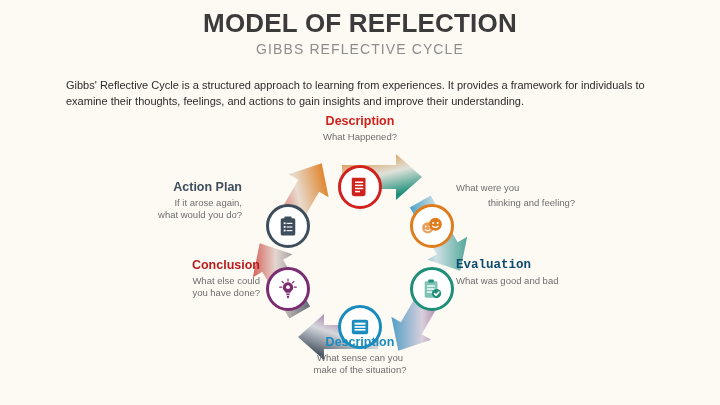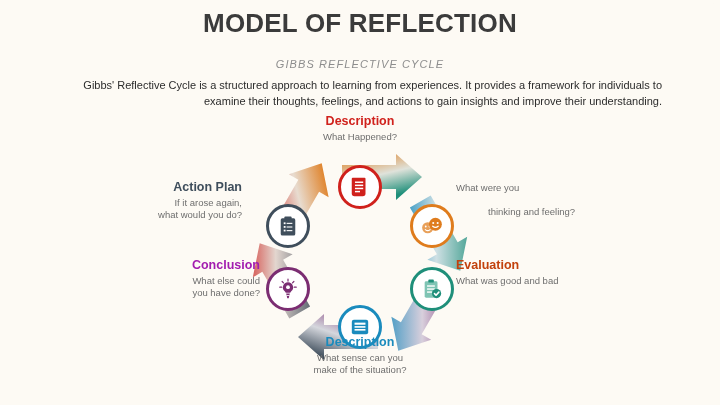--- a/index.html
+++ b/index.html
@@ -32,35 +32,34 @@
   }
   .title {
     font-size: 26px;
     font-weight: bold;
     color: #3b3b3b;
     letter-spacing: 0.2px;
     margin: 0;
     line-height: 30px;
   }
   .subtitle {
-    font-size: 11px;
+    font-size: 14px;
     color: #8d8d8d;
     letter-spacing: 1.1px;
-    margin: 20px 0 0 0;
+    margin: 5px 0 0 0;
     line-height: 12px;
-    font-style: italic;
   }
 
   
   .intro {
     position: absolute;
     top: 78px;
-    left: 58px;
+    left: 66px;
     width: 604px;
-    text-align: right;
+    text-align: left;
     font-size: 11px;
     line-height: 15.5px;
     color: #2c2c2c;
   }
 
   
   .diagram {
     position: absolute;
     top: 112px;
     left: 0;
@@ -202,36 +201,36 @@
         <circle cx="11.1" cy="11.6" r="1.05" fill="#ffffff"></circle>
         <path d="M6.2 15.2 q2.8 2.4 5.6 0" stroke="#ffffff" stroke-width="1.3" fill="none" stroke-linecap="round"></path>
         <circle cx="18" cy="9" r="7.5" fill="#df7c1d"></circle>
         <circle cx="15.4" cy="7.4" r="1.2" fill="#ffffff"></circle>
         <circle cx="20.6" cy="7.4" r="1.2" fill="#ffffff"></circle>
         <path d="M14.8 11.2 q3.2 2.9 6.4 0" stroke="#ffffff" stroke-width="1.5" fill="none" stroke-linecap="round"></path>
       </svg>
     </div>
     <div class="node-text ta-left" style="left:456px; top:68px; width:200px;">
       <p class="node-sub">What were you</p>
-      <p class="node-sub" style="margin-top:12px;padding-left:32px;">thinking and feeling?</p>
+      <p class="node-sub" style="margin-top:3px;padding-left:32px;">thinking and feeling?</p>
     </div>
 
     <div class="node-circle" style="left:410px; top:155px; border:3px solid #1f8f7a;">
       <svg width="22" height="22" viewBox="0 0 24 24">
         <rect x="4" y="3.5" width="14" height="18" rx="1.6" fill="#7fc4b4"></rect>
         <rect x="8" y="1.6" width="6" height="3.4" rx="1" fill="#1f8f7a"></rect>
         <rect x="6.6" y="8" width="8.5" height="1.5" fill="#ffffff"></rect>
         <rect x="6.6" y="11.3" width="8.5" height="1.5" fill="#ffffff"></rect>
         <rect x="6.6" y="14.6" width="5.5" height="1.5" fill="#ffffff"></rect>
         <circle cx="17" cy="17" r="5" fill="#1f8f7a"></circle>
         <path d="M14.7 17.1 l1.7 1.7 l3.1 -3.4" stroke="#ffffff" stroke-width="1.7" fill="none" stroke-linecap="round" stroke-linejoin="round"></path>
       </svg>
     </div>
     <div class="node-text ta-left" style="left:456px; top:146px; width:220px;">
-      <p class="node-title" style="color:#c2410c;">Evaluation</p>
+      <p class="node-title" style="color:#0c4a6e;font-family:Liberation Mono, monospace;">Evaluation</p>
       <p class="node-sub">What was good and bad</p>
     </div>
 
     <div class="node-circle" style="left:338px; top:193px; border:3px solid #1a8bbd;">
       <svg width="22" height="20" viewBox="0 0 24 22">
         <rect x="3" y="3" width="18" height="16" rx="2.2" fill="#1a8bbd"></rect>
         <rect x="6" y="6.2" width="12" height="2.3" fill="#ffffff"></rect>
         <rect x="6" y="10" width="12" height="1.8" fill="#ffffff"></rect>
         <rect x="6" y="13.2" width="12" height="1.8" fill="#ffffff"></rect>
       </svg>
@@ -251,21 +250,21 @@
           <line x1="3" y1="10" x2="5.2" y2="10"></line>
           <line x1="21" y1="10" x2="18.8" y2="10"></line>
         </g>
         <path d="M12 4.6 a5.6 5.6 0 0 1 3.3 10.1 l-0.9 1.5 h-4.8 l-0.9 -1.5 A5.6 5.6 0 0 1 12 4.6 z" fill="#7b2d72"></path>
         <circle cx="12" cy="10" r="2.1" fill="#ffffff"></circle>
         <path d="M10 17 h4 l-1.2 5 h-1.6 z" fill="#7b2d72"></path>
         <rect x="10.2" y="18.6" width="3.6" height="0.9" fill="#ffffff"></rect>
       </svg>
     </div>
     <div class="node-text ta-right" style="left:100px; top:146px; width:160px;">
-      <p class="node-title" style="color:#a21caf;">Conclusion</p>
+      <p class="node-title" style="color:#b91c1c;">Conclusion</p>
       <p class="node-sub">What else could</p>
       <p class="node-sub" style="margin-top:0;">you have done?</p>
     </div>
 
     <div class="node-circle" style="left:266px; top:92px; border:3px solid #3f4e5c;">
       <svg width="20" height="22" viewBox="0 0 22 24">
         <rect x="3" y="3.5" width="16" height="19" rx="1.8" fill="#3f4e5c"></rect>
         <rect x="7" y="1.5" width="8" height="3.6" rx="1.1" fill="#3f4e5c"></rect>
         <g fill="#ffffff">
           <rect x="6.3" y="8" width="2" height="2"></rect>

